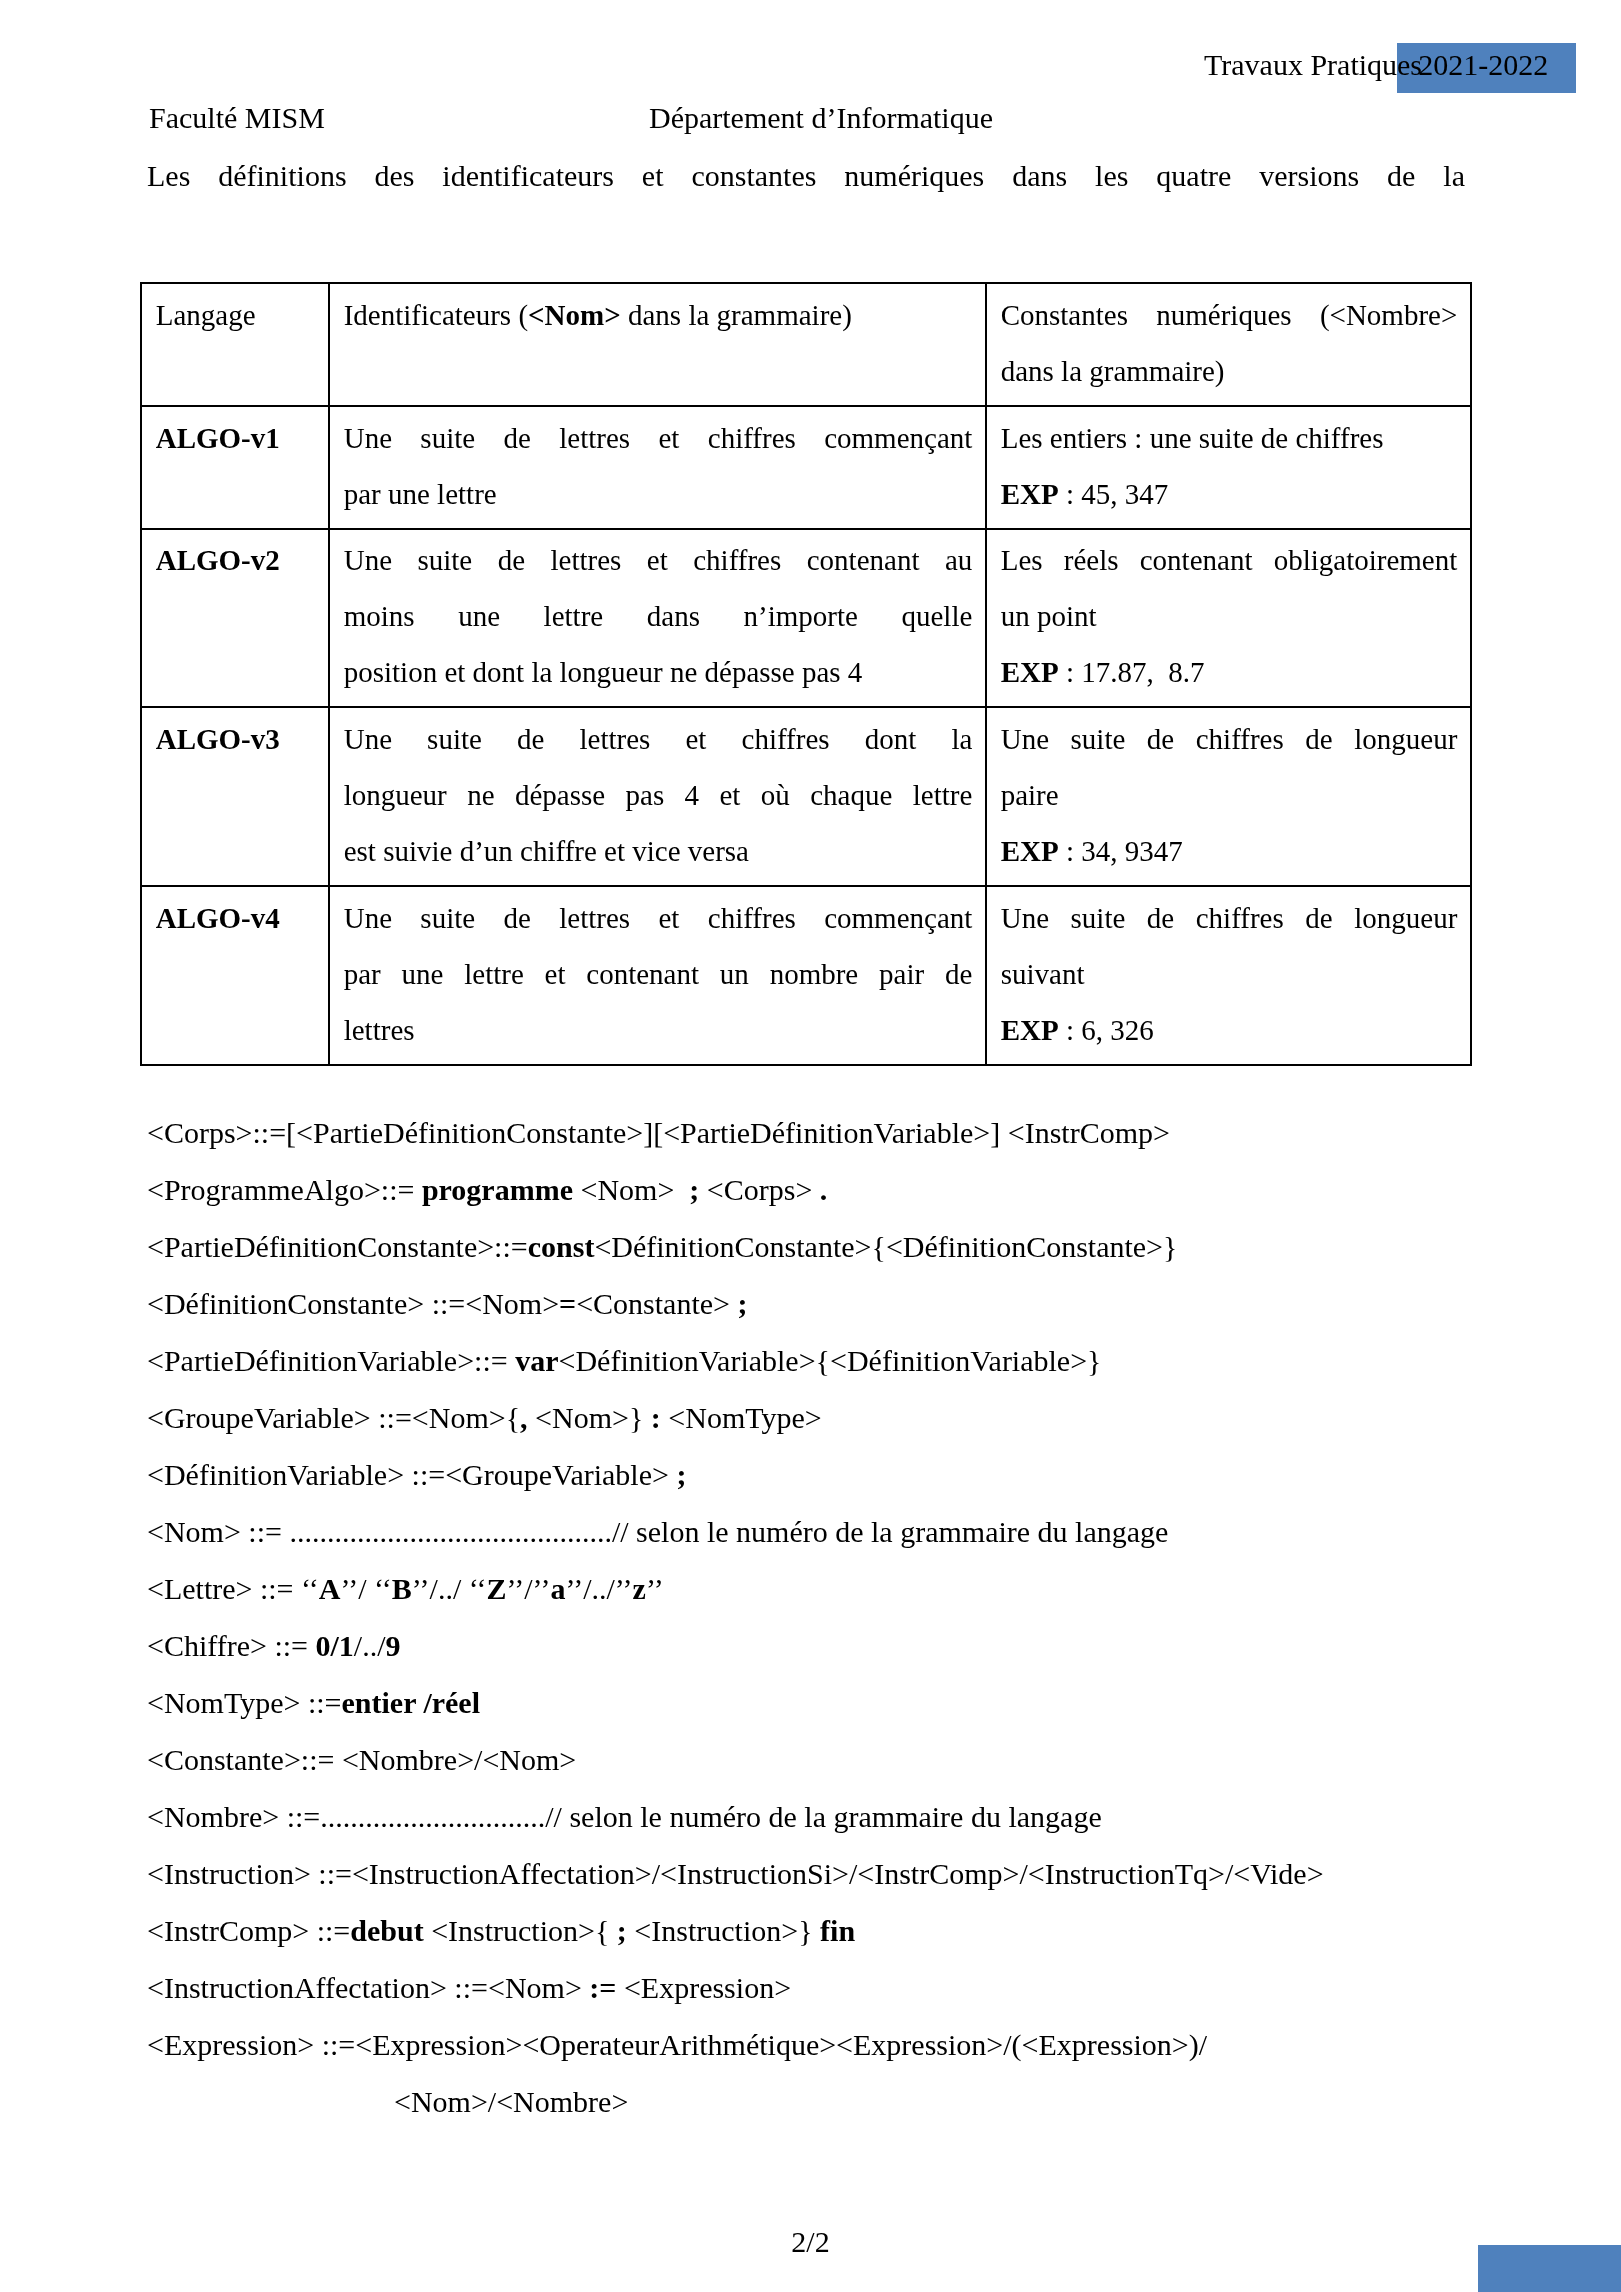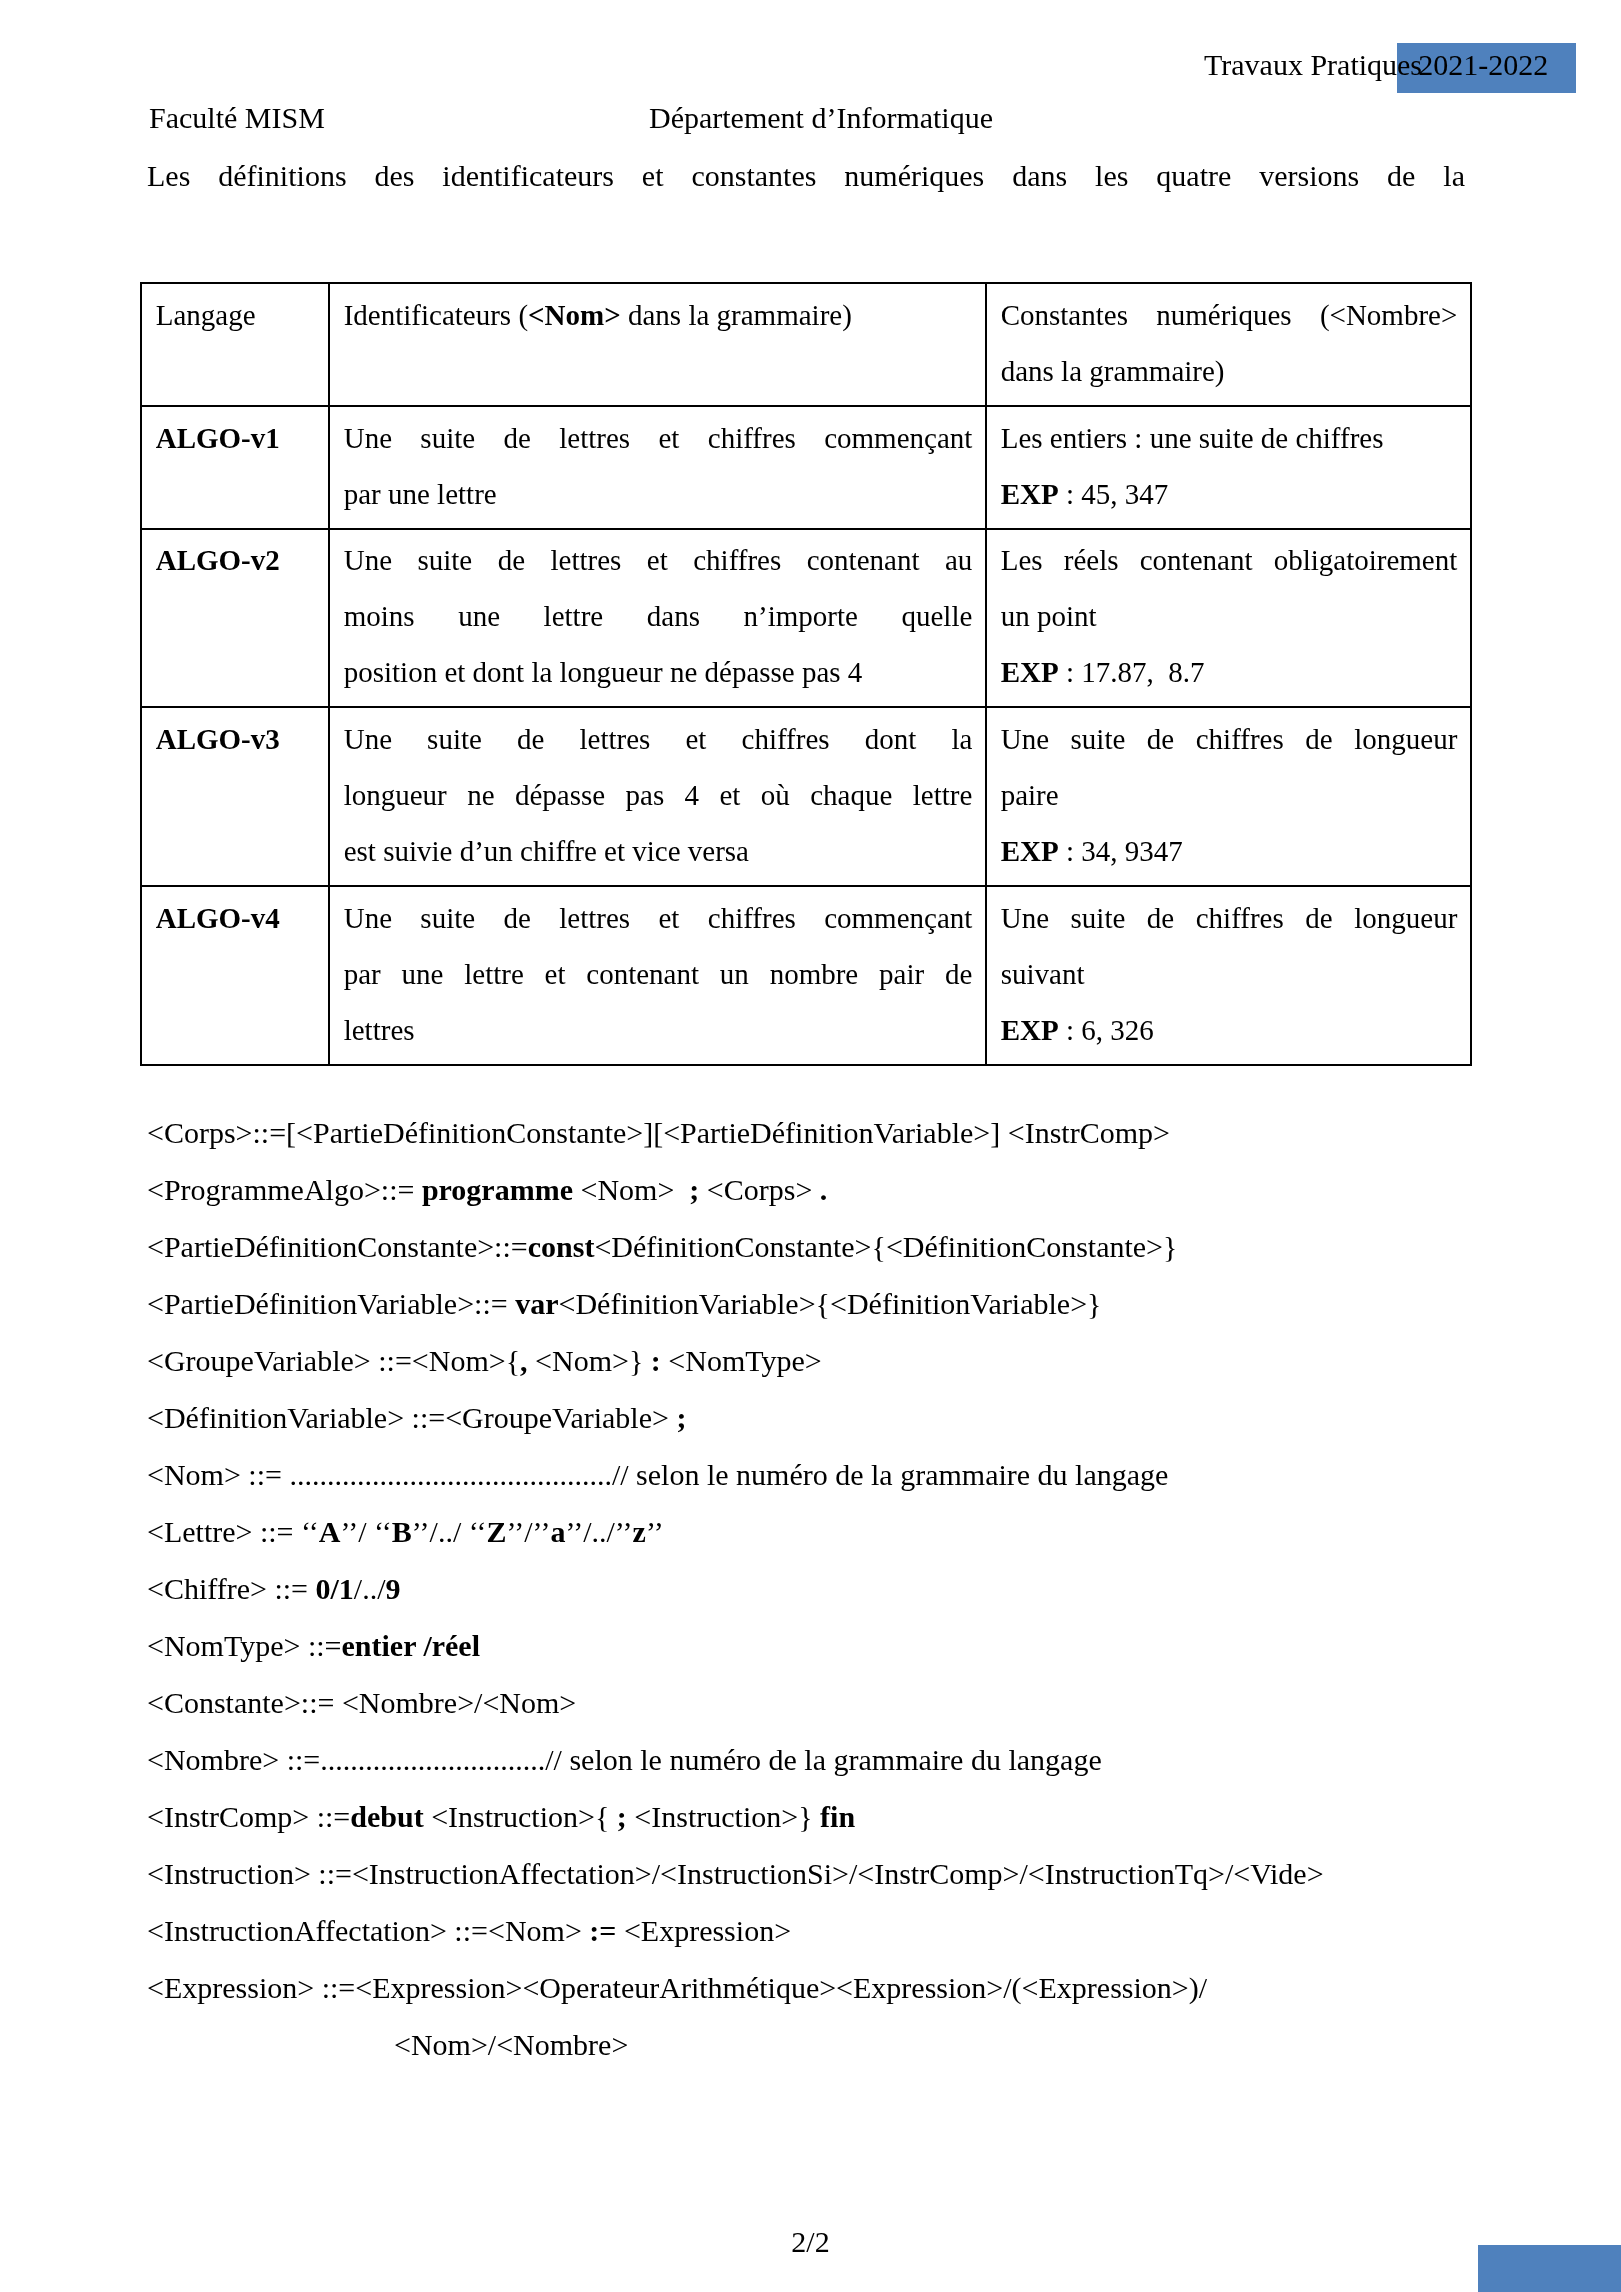--- a/index.html
+++ b/index.html
@@ -126,31 +126,32 @@
             <div class="tl"><span class="b">EXP</span><span> : 6, 326</span></div>
           </td>
     </tr>
   </tbody>
     </table>
 
   <div class="gram">
       <div class="tl"><span>&lt;Corps&gt;::=[&lt;PartieDéfinitionConstante&gt;][&lt;PartieDéfinitionVariable&gt;] &lt;InstrComp&gt;</span></div>
       <div class="tl"><span>&lt;ProgrammeAlgo&gt;::= </span><span class="b">programme</span><span> &lt;Nom&gt; &nbsp;</span><span class="b">;</span><span> &lt;Corps&gt; </span><span class="b">.</span></div>
       <div class="tl"><span>&lt;PartieDéfinitionConstante&gt;::=</span><span class="b">const</span><span>&lt;DéfinitionConstante&gt;{&lt;DéfinitionConstante&gt;}</span></div>
+      <div class="tl"><span>&lt;DéfinitionConstante&gt; ::=&lt;Nom&gt;</span><span class="b">=</span><span>&lt;Constante&gt; </span><span class="b">;</span></div>
       <div class="tl"><span>&lt;PartieDéfinitionVariable&gt;::= </span><span class="b">var</span><span>&lt;DéfinitionVariable&gt;{&lt;DéfinitionVariable&gt;}</span></div>
       <div class="tl"><span>&lt;GroupeVariable&gt; ::=&lt;Nom&gt;{</span><span class="b">,</span><span> &lt;Nom&gt;} </span><span class="b">:</span><span> &lt;NomType&gt;</span></div>
       <div class="tl"><span>&lt;DéfinitionVariable&gt; ::=&lt;GroupeVariable&gt; </span><span class="b">;</span></div>
       <div class="tl"><span>&lt;Nom&gt; ::= ...........................................// selon le numéro de la grammaire du langage</span></div>
       <div class="tl"><span>&lt;Lettre&gt; ::= ‘‘</span><span class="b">A</span><span>’’/ ‘‘</span><span class="b">B</span><span>’’/../ ‘‘</span><span class="b">Z</span><span>’’/’’</span><span class="b">a</span><span>’’/../’’</span><span class="b">z</span><span>’’</span></div>
       <div class="tl"><span>&lt;Chiffre&gt; ::= </span><span class="b">0/1</span><span>/../</span><span class="b">9</span></div>
       <div class="tl"><span>&lt;NomType&gt; ::=</span><span class="b">entier /réel</span></div>
       <div class="tl"><span>&lt;Constante&gt;::= &lt;Nombre&gt;/&lt;Nom&gt;</span></div>
       <div class="tl"><span>&lt;Nombre&gt; ::=..............................// selon le numéro de la grammaire du langage</span></div>
+      <div class="tl"><span>&lt;Instruction&gt; ::=&lt;InstructionAffectation&gt;/&lt;InstructionSi&gt;/&lt;InstrComp&gt;/&lt;InstructionTq&gt;/&lt;Vide&gt;</span></div>
       <div class="tl"><span>&lt;InstrComp&gt; ::=</span><span class="b">debut</span><span> &lt;Instruction&gt;{ </span><span class="b">;</span><span> &lt;Instruction&gt;} </span><span class="b">fin</span></div>
-      <div class="tl"><span>&lt;Instruction&gt; ::=&lt;InstructionAffectation&gt;/&lt;InstructionSi&gt;/&lt;InstrComp&gt;/&lt;InstructionTq&gt;/&lt;Vide&gt;</span></div>
       <div class="tl"><span>&lt;InstructionAffectation&gt; ::=&lt;Nom&gt; </span><span class="b">:=</span><span> &lt;Expression&gt;</span></div>
       <div class="tl"><span>&lt;Expression&gt; ::=&lt;Expression&gt;&lt;OperateurArithmétique&gt;&lt;Expression&gt;/(&lt;Expression&gt;)/</span></div>
       <div class="tl ind"><span>&lt;Nom&gt;/&lt;Nombre&gt;</span></div>
     </div>
 
   <div class="pagenum">2/2</div>
 
   <div class="corner" style="background: rgb(79, 129, 189);"></div>
 
 </div>

